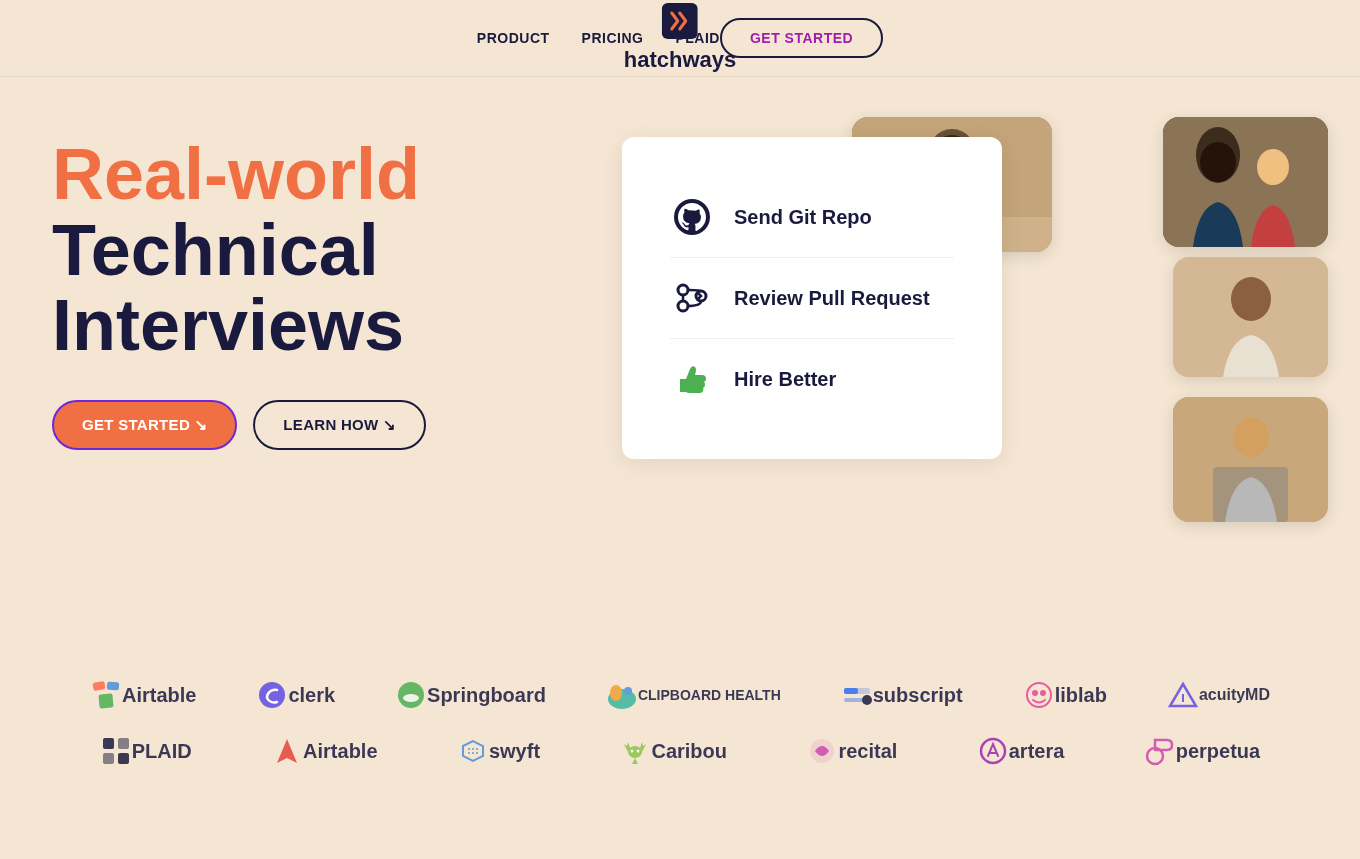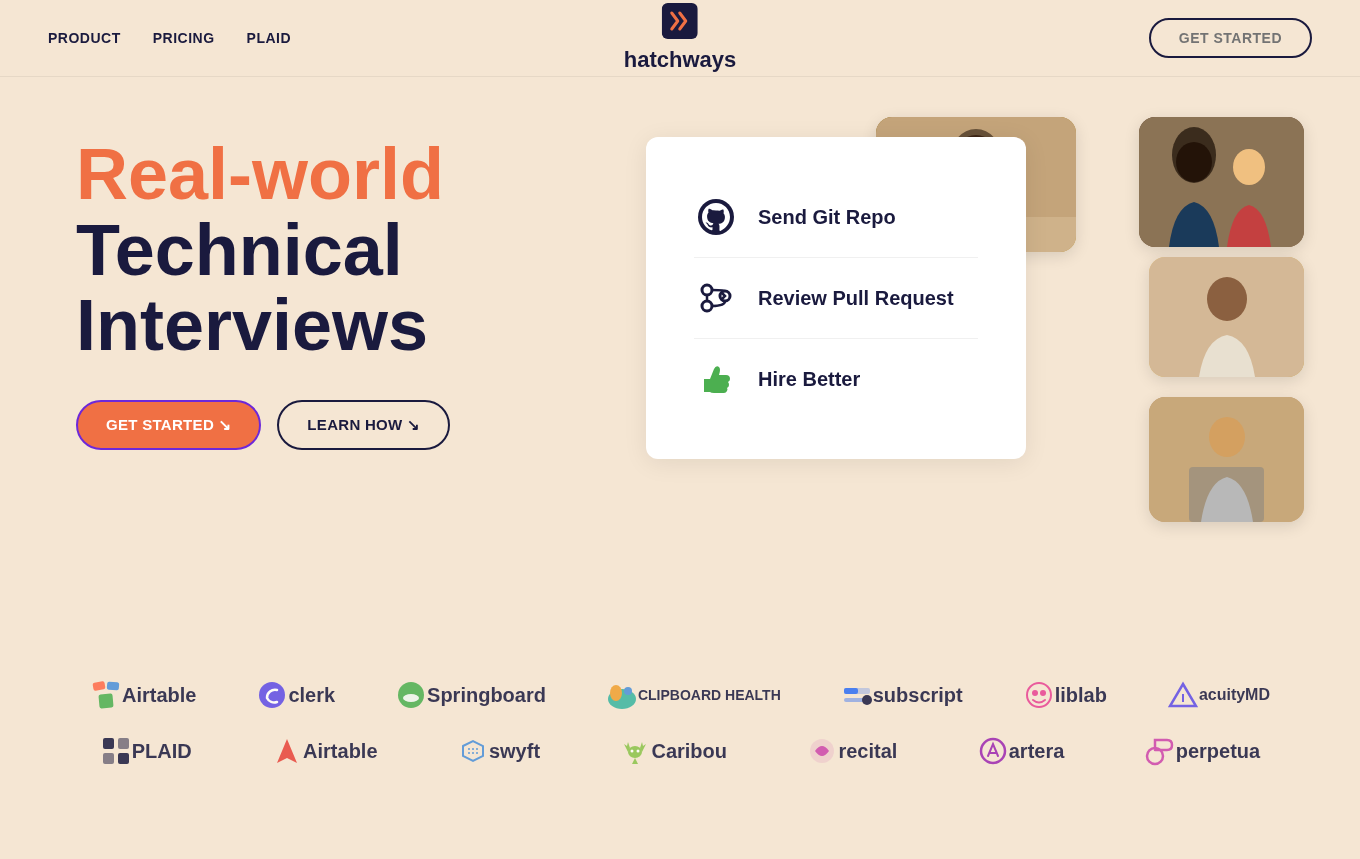--- a/index.html
+++ b/index.html
@@ -7,21 +7,21 @@
       background-color: #f5e6d3;
       font-family: -apple-system, BlinkMacSystemFont, 'Segoe UI', sans-serif;
       min-height: 859px;
       overflow-x: hidden;
     }
 
     
     nav {
       display: flex;
       align-items: center;
-      justify-content: space-between;
+      justify-content: center;
       padding: 18px 48px;
       background: #f5e6d3;
       border-bottom: 1px solid rgba(0,0,0,0.06);
       position: relative;
     }
     .nav-left { display: flex; gap: 32px; align-items: center; }
     .nav-link {
       color: #1a1a3e;
       font-weight: 600;
       font-size: 14px;
@@ -44,34 +44,34 @@
       height: 36px;
     }
     .logo-text {
       color: #1a1a3e;
       font-size: 22px;
       font-weight: 700;
     }
     .nav-right { display: flex; align-items: center; }
     .get-started-btn {
       background: #f5e6d3;
-      color: #737373;
+      color: #a21caf;
       border: 2px solid #1a1a3e;
       border-radius: 30px;
       padding: 10px 28px;
       font-size: 14px;
       font-weight: 700;
       cursor: pointer;
       letter-spacing: 0.5px;
     }
 
     
     .hero {
       display: flex;
-      padding: 40px 76px 20px;
+      padding: 40px 52px 20px;
       position: relative;
       min-height: 560px;
       overflow: hidden;
     }
 
     .hero-left {
       flex: 0 0 520px;
       padding-top: 20px;
     }
 

